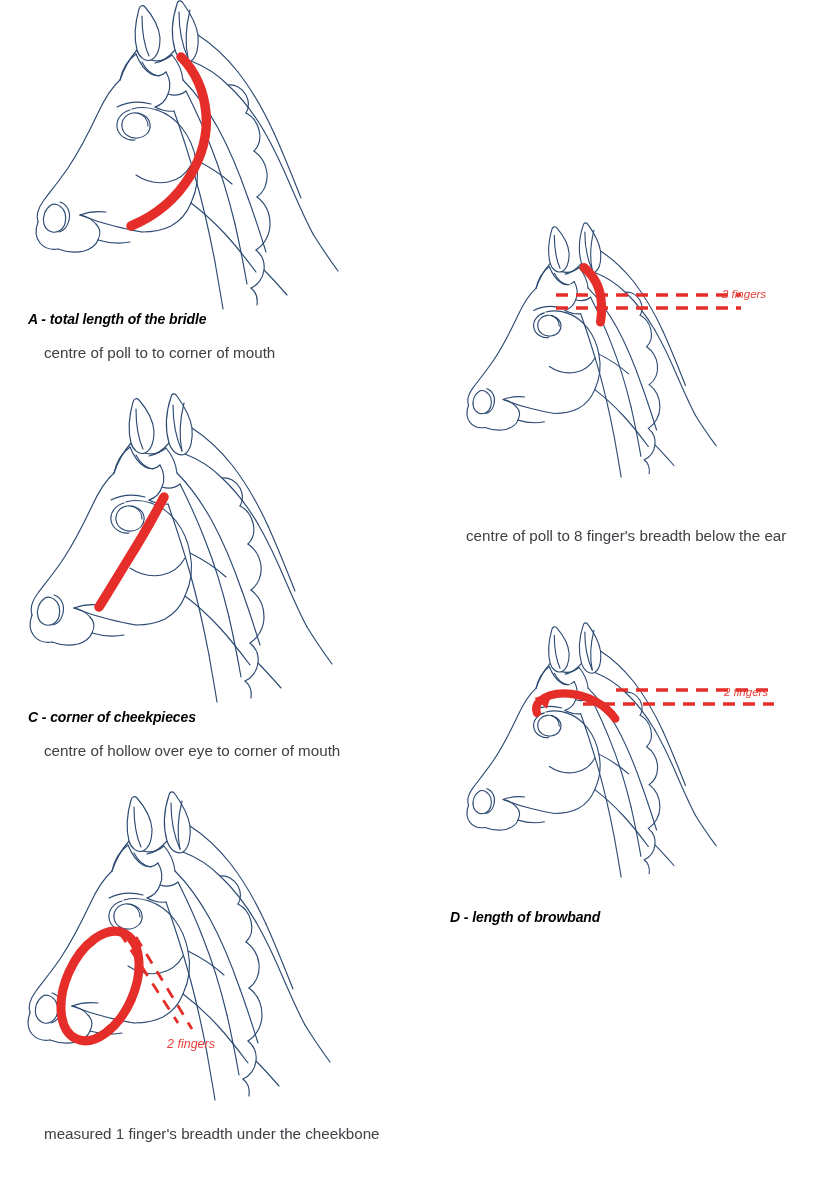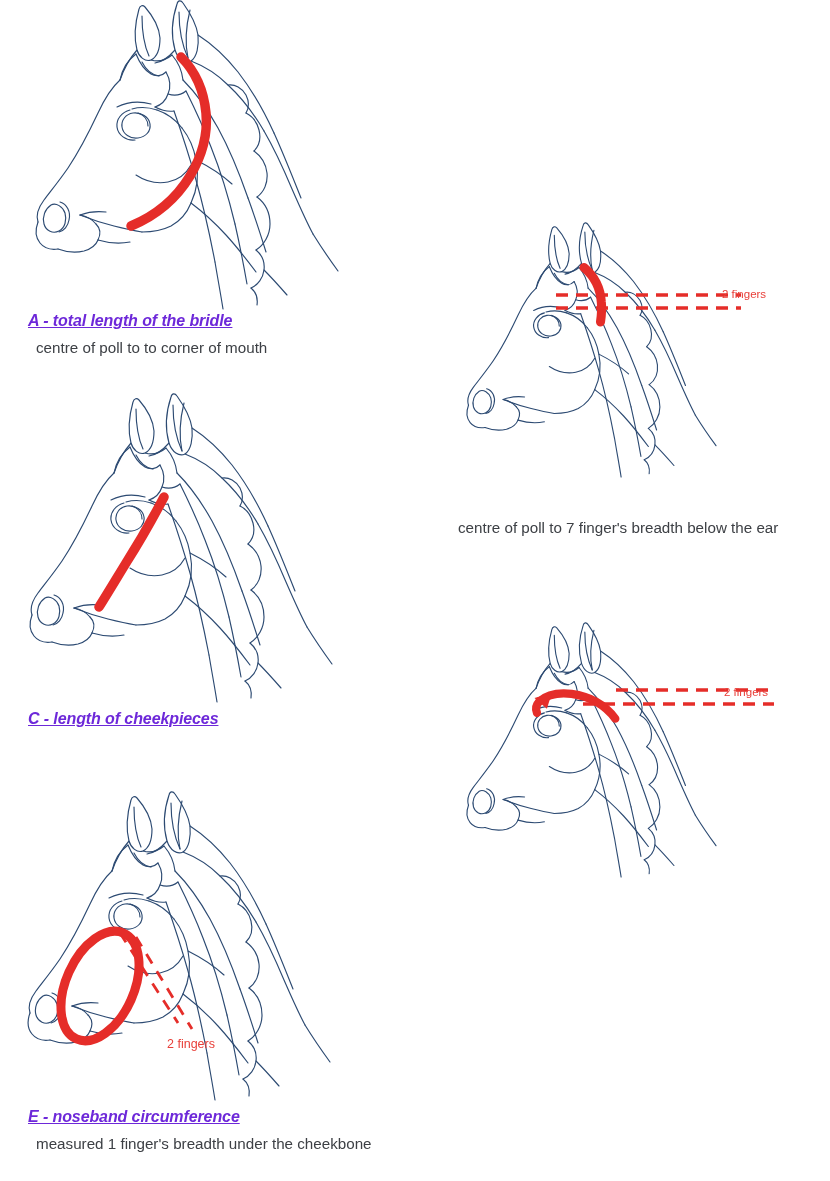--- a/index.html
+++ b/index.html
@@ -25,41 +25,41 @@
   }
   .horse-art {
     position: absolute;
     left: 0; top: 0;
     display: block;
   }
   .caption {
     position: absolute;
   }
   .cap-title {
-    font-size: 16px;
+    font-size: 14px;
     font-weight: bold;
     font-style: italic;
-    color: #6d28d9;
+    color: #000000;
     letter-spacing: -0.1px;
     white-space: nowrap;
     margin: 0 0 7px 0;
     line-height: 1.1;
-    text-decoration: underline;
   }
   .cap-desc {
     font-size: 15.2px;
     font-weight: normal;
     color: #3d4045;
     line-height: 1.32;
-    margin: 8px;
+    margin: 16px;
     white-space: pre-line;
   }
   .fingers-label {
     position: absolute;
     font-size: 11.5px;
+    font-style: italic;
     color: #e8403a;
     white-space: nowrap;
     line-height: 1;
   }
 </style>
 </head>
 <body>
 
 <div class="stage">
 
@@ -218,21 +218,21 @@
       </g>
     </svg>
 
     <svg style="position:absolute; left:103px; top:84px;" width="200" height="28" viewBox="0 0 200 28">
       <line x1="1" y1="6" x2="186" y2="6" stroke="#e52d29" stroke-width="3.4" stroke-dasharray="12 8" stroke-linecap="butt"></line>
       <line x1="1" y1="19" x2="186" y2="19" stroke="#e52d29" stroke-width="3.4" stroke-dasharray="12 8" stroke-linecap="butt"></line>
     </svg>
     <div class="fingers-label" style="left:270px; top:84px;">2 fingers</div>
 
     <div class="caption" style="left:-2px; top:305px; width:380px;">
-      <p class="cap-desc">centre of poll to 7 finger's breadth below the ear</p>
+      <p class="cap-desc">centre of poll to 8 finger's breadth below the ear</p>
     </div>
   </div>
 
   <div class="panel" style="left:12px; top:392px; width:400px; height:390px;">
     <svg class="horse-art" width="400" height="312" viewBox="0 0 400 310">
       <g fill="none" stroke="#2c4a72" stroke-width="1.15" stroke-linecap="round" stroke-linejoin="round">
         <path d="M121,9 C117,23 116,38 119,50 C121,57 127,62 133,60 C139,57 142,48 142,38 C141,26 134,15 127,7 C125,5 122,5 121,9 Z"></path>
         <path d="M124,16 C124,30 126,45 131,56"></path>
         <path d="M159,4 C154,19 153,36 157,50 C160,59 167,64 173,61 C179,57 181,46 180,35 C178,22 170,10 165,3 C163,0 160,0 159,4 Z"></path>
         <path d="M161,12 C161,28 164,45 170,58"></path>
@@ -288,21 +288,22 @@
         <path d="M173,203 C185,212 197,223 208,235 C219,247 229,260 238,272"></path>
         <path d="M178,160 C190,166 203,174 214,184"></path>
       </g>
 
       <g>
         <path d="M152,104 C141,125 128,148 114,170 C103,188 94,203 87,214" fill="none" stroke="#e52d29" stroke-width="9.5" stroke-linecap="round"></path>
       </g>
     </svg>
 
     <div class="caption" style="left:16px; top:318px; width:390px;">
-      <p class="cap-title">C - length of cheekpieces</p>
+      <p class="cap-title">C - corner of cheekpieces</p>
+      <p class="cap-desc">centre of hollow over eye to corner of mouth</p>
     </div>
   </div>
 
   <div class="panel" style="left:452px; top:605px; width:378px; height:390px;">
     <svg class="horse-art" width="330" height="290" viewBox="0 0 400 310">
       <g fill="none" stroke="#2c4a72" stroke-width="1.35" stroke-linecap="round" stroke-linejoin="round">
         <path d="M121,9 C117,23 116,38 119,50 C121,57 127,62 133,60 C139,57 142,48 142,38 C141,26 134,15 127,7 C125,5 122,5 121,9 Z"></path>
         <path d="M124,16 C124,30 126,45 131,56"></path>
         <path d="M159,4 C154,19 153,36 157,50 C160,59 167,64 173,61 C179,57 181,46 180,35 C178,22 170,10 165,3 C163,0 160,0 159,4 Z"></path>
         <path d="M161,12 C161,28 164,45 170,58"></path>
@@ -366,20 +367,21 @@
       </g>
     </svg>
 
     <svg style="position:absolute; left:130px; top:78px;" width="210" height="30" viewBox="0 0 210 30">
       <line x1="34" y1="7" x2="192" y2="7" stroke="#e52d29" stroke-width="3.4" stroke-dasharray="12 8" stroke-linecap="butt"></line>
       <line x1="1" y1="21" x2="192" y2="21" stroke="#e52d29" stroke-width="3.4" stroke-dasharray="12 8" stroke-linecap="butt"></line>
     </svg>
     <div class="fingers-label" style="left:272px; top:82px;">2 fingers</div>
 
     <div class="caption" style="left:-2px; top:305px; width:380px;">
+      <p class="cap-title">D - length of browband</p>
     </div>
   </div>
 
   <div class="panel" style="left:10px; top:790px; width:400px; height:391px;">
     <svg class="horse-art" width="400" height="312" viewBox="0 0 400 310">
       <g fill="none" stroke="#2c4a72" stroke-width="1.15" stroke-linecap="round" stroke-linejoin="round">
         <path d="M121,9 C117,23 116,38 119,50 C121,57 127,62 133,60 C139,57 142,48 142,38 C141,26 134,15 127,7 C125,5 122,5 121,9 Z"></path>
         <path d="M124,16 C124,30 126,45 131,56"></path>
         <path d="M159,4 C154,19 153,36 157,50 C160,59 167,64 173,61 C179,57 181,46 180,35 C178,22 170,10 165,3 C163,0 160,0 159,4 Z"></path>
         <path d="M161,12 C161,28 164,45 170,58"></path>
@@ -442,18 +444,17 @@
 
       <g stroke="#e52d29" stroke-width="2.8" stroke-dasharray="11 9" stroke-linecap="butt">
         <line x1="110" y1="142" x2="168" y2="232"></line>
         <line x1="126" y1="146" x2="182" y2="238"></line>
       </g>
     </svg>
 
     <div class="fingers-label" style="left:157px; top:248px; font-size:12.5px;">2 fingers</div>
 
     <div class="caption" style="left:18px; top:318px; width:400px;">
-      <p class="cap-title">E - noseband circumference</p>
       <p class="cap-desc">measured 1 finger's breadth under the cheekbone</p>
     </div>
   </div>
 
 </div>
 
 </body></html>

